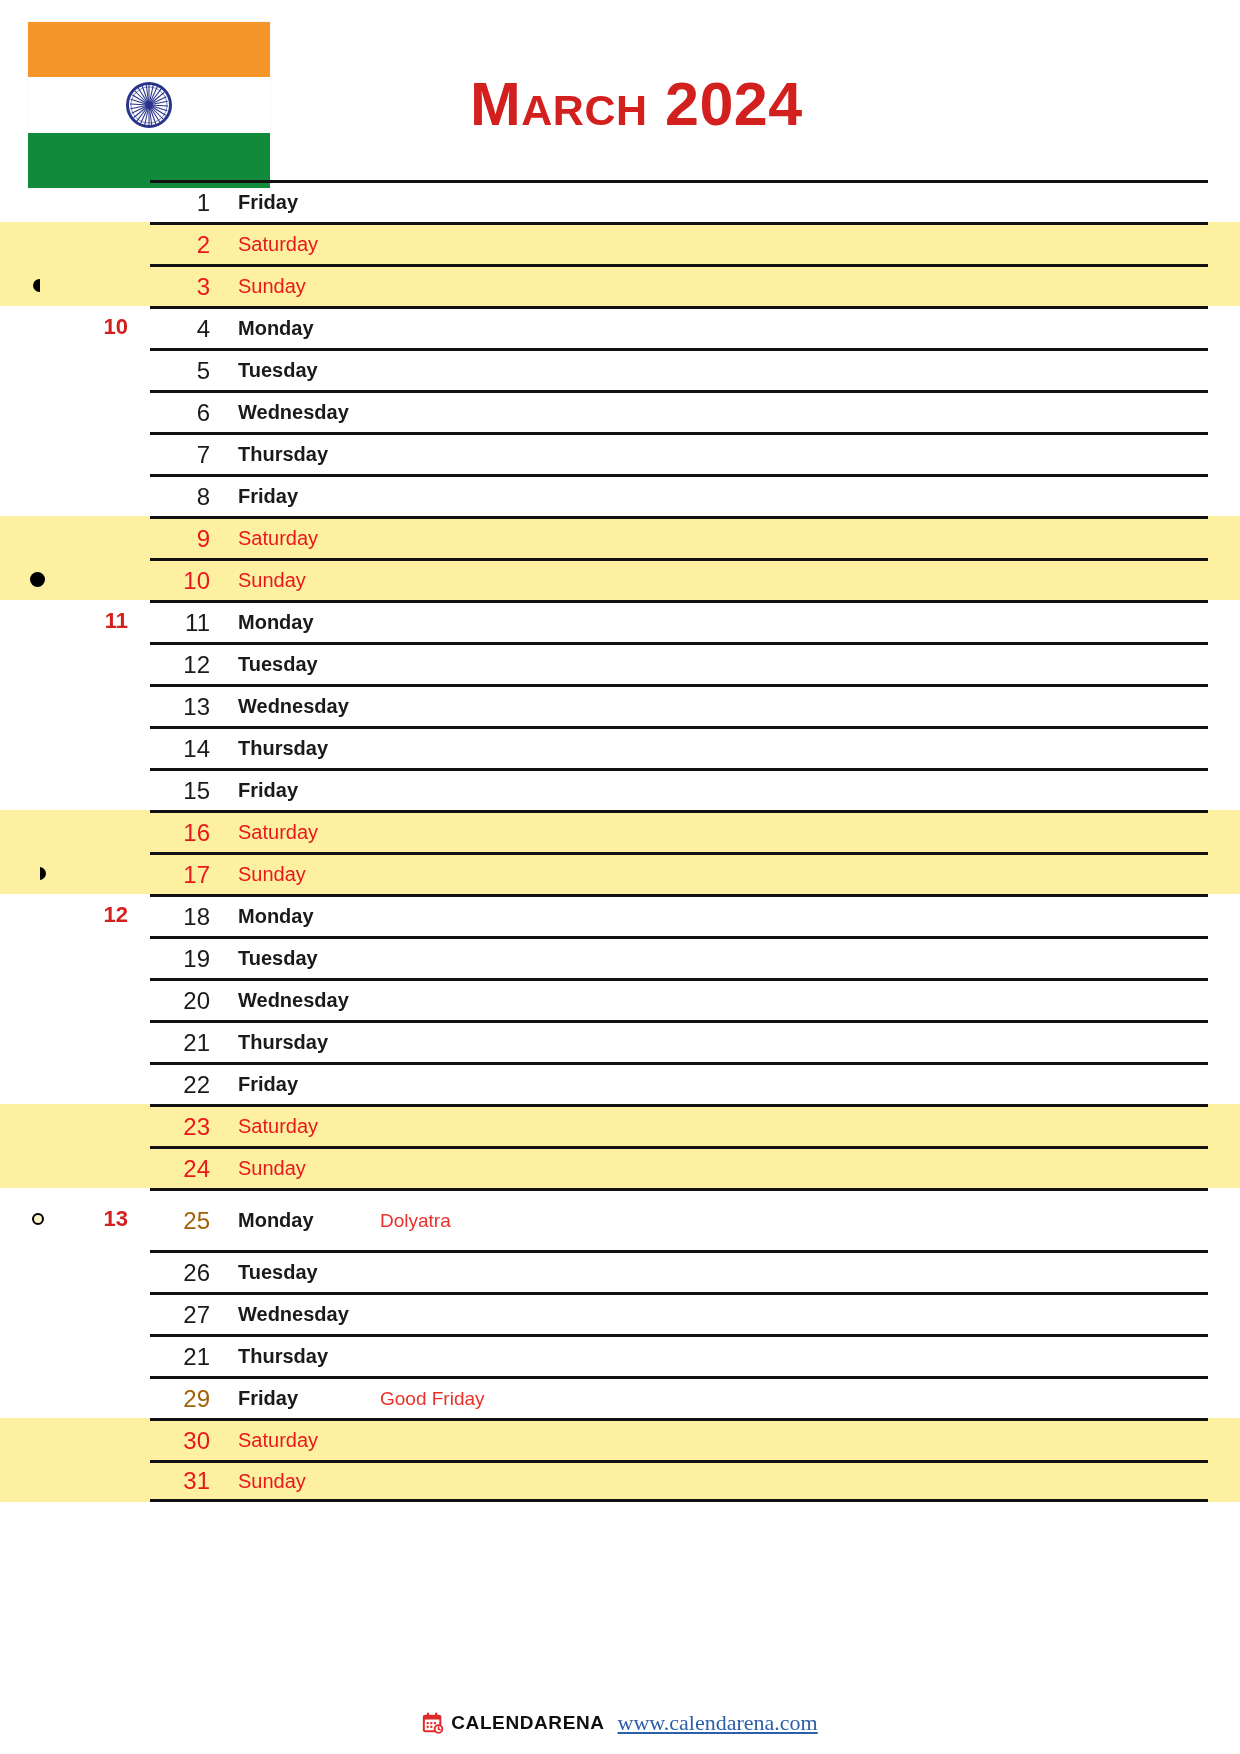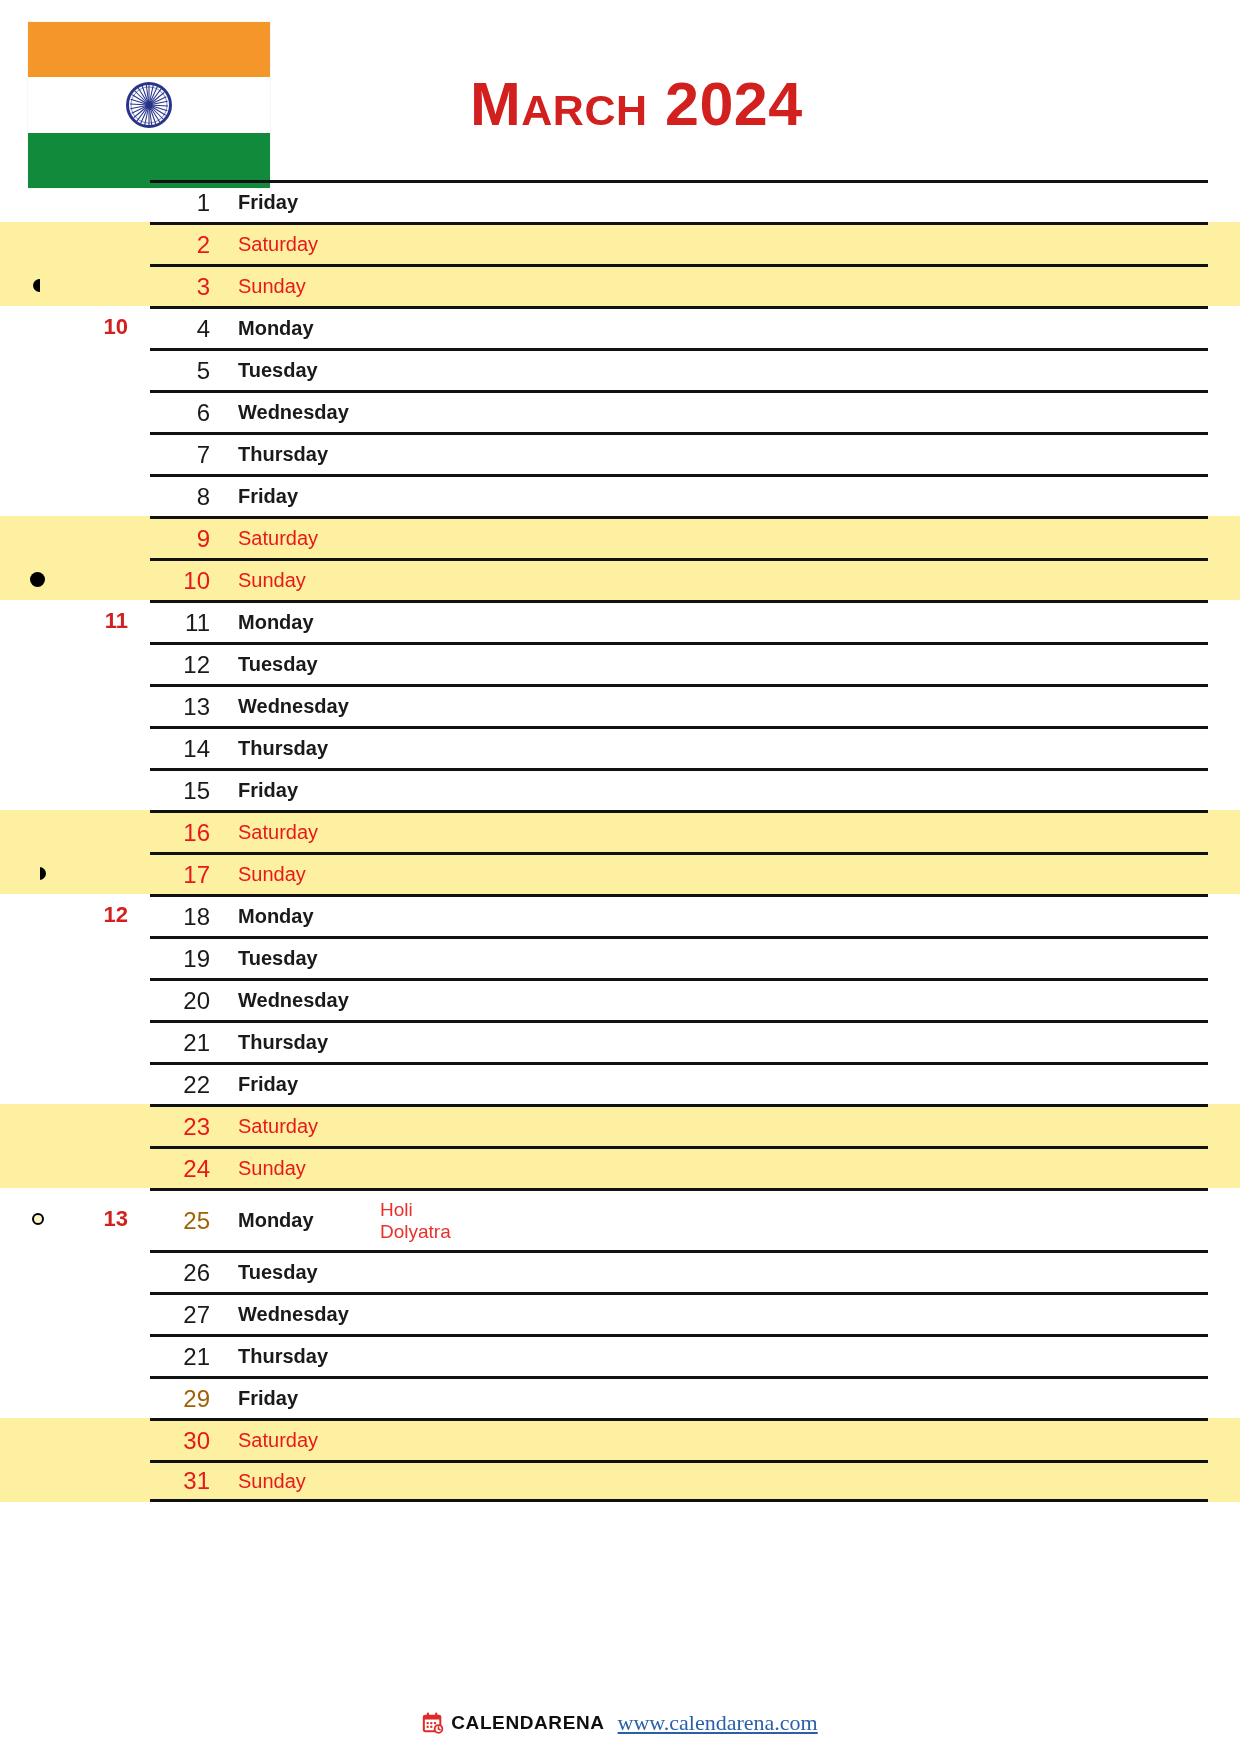--- a/index.html
+++ b/index.html
@@ -458,21 +458,20 @@
       </div>
       <div class="row holiday tall">
         <div class="gutter">
           <span class="moon fullmoon"></span>
           <span class="weeknum">13</span>
         </div>
         <div class="daycell">
           <span class="daynum">25</span>
           <span class="dayname">Monday</span>
           <span class="holidays">
-            <div>Holi</div>
             <div>Dolyatra</div>
           </span>
         </div>
       </div>
       <div class="row">
         <div class="gutter"></div>
         <div class="daycell">
           <span class="daynum">26</span>
           <span class="dayname">Tuesday</span>
           <span class="holidays"></span>
@@ -492,20 +491,23 @@
           <span class="daynum">21</span>
           <span class="dayname">Thursday</span>
           <span class="holidays"></span>
         </div>
       </div>
       <div class="row holiday">
         <div class="gutter"></div>
         <div class="daycell">
           <span class="daynum">29</span>
           <span class="dayname">Friday</span>
+          <span class="holidays">
+            <div>Good Friday</div>
+          </span>
         </div>
       </div>
       <div class="row weekend">
         <div class="yellowband"></div>
         <div class="gutter"></div>
         <div class="daycell">
           <span class="daynum">30</span>
           <span class="dayname">Saturday</span>
           <span class="holidays"></span>
         </div>

